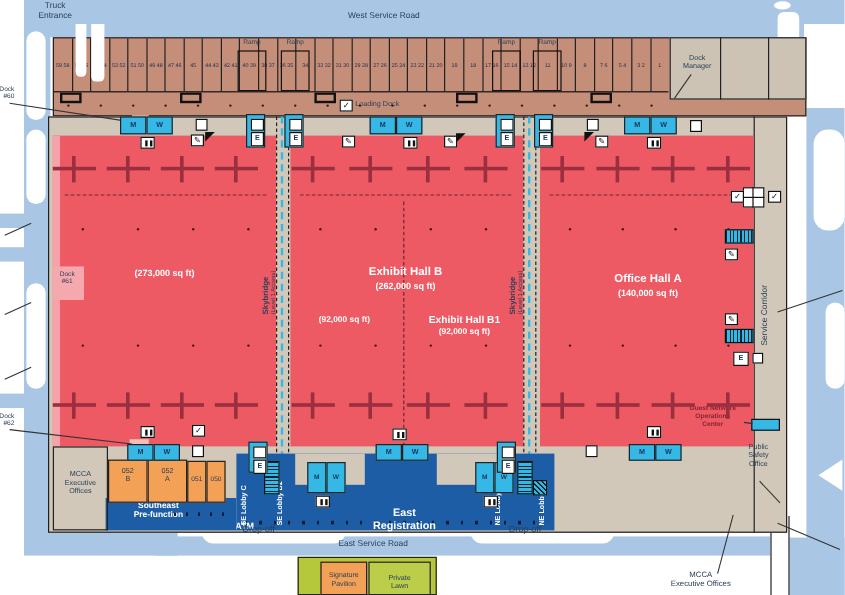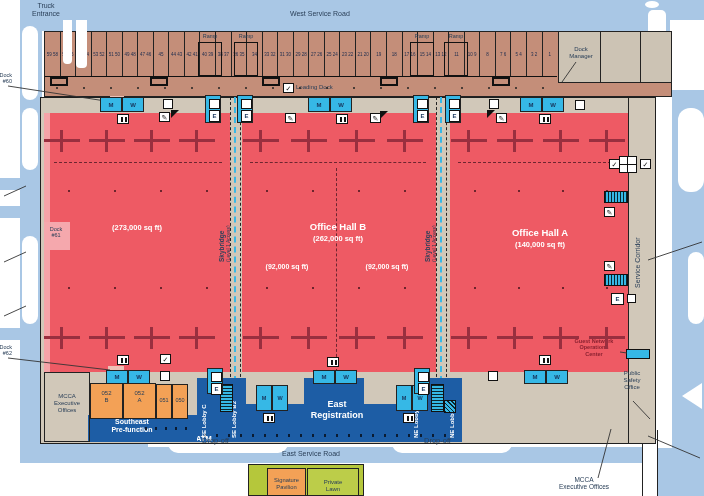--- a/index.html
+++ b/index.html
@@ -160,27 +160,28 @@
   <div class="abs" style="left:425px;top:150px;width:17px;height:112px;display:flex">
     <span class="vtext b" style="font-size:6.5px">Skybridge</span>
     <span class="vtext" style="font-size:5px">(Level 1 Access)</span>
   </div>
   <div class="abs vtext" style="left:634px;top:198px;width:12px;height:90px;font-size:7px">Service Corridor</div>
 
   <div class="abs halltitle" style="left:57px;top:221px;width:160px">
       <div style="font-size:7.5px;margin-top:2px">(273,000 sq ft)</div>
   </div>
   <div class="abs halltitle" style="left:258px;top:221px;width:160px">
-    <div style="font-size:9.5px">Office Hall B</div>
+    <div style="font-size:9.5px">Exhibit Hall B</div>
       <div style="font-size:7.5px;margin-top:2px">(262,000 sq ft)</div>
   </div>
   <div class="abs halltitle" style="left:217px;top:261px;width:140px">
       <div style="font-size:7px;margin-top:2px">(92,000 sq ft)</div>
   </div>
   <div class="abs halltitle" style="left:317px;top:261px;width:140px">
+    <div style="font-size:8.5px">Exhibit Hall B1</div>
       <div style="font-size:7px;margin-top:2px">(92,000 sq ft)</div>
   </div>
   <div class="abs halltitle" style="left:460px;top:227px;width:160px">
     <div style="font-size:9.5px">Office Hall A</div>
       <div style="font-size:7.5px;margin-top:2px">(140,000 sq ft)</div>
   </div>
 
   <div class="abs" style="left:44px;top:222px;width:26px;height:28px;background:#f5a8ad"></div>
   <div class="abs lbl lbl-c" style="left:42px;top:226px;width:28px;font-size:5.5px">Dock
 #61</div>
@@ -199,21 +200,21 @@
 
   <div class="abs lbl lbl-c b" style="left:566px;top:338px;width:56px;font-size:5.5px;color:#8a2130">Guest Network
 Operations
 Center</div>
   <div class="abs cyan" style="left:626px;top:349px;width:24px;height:10px;border:1px solid #111"></div>
 
   <div class="abs blue" style="left:197px;top:378px;width:265px;height:64px"></div>
   <div class="abs tan" style="left:246px;top:378px;width:58px;height:26px"></div>
   <div class="abs tan" style="left:364px;top:378px;width:58px;height:26px"></div>
   <div class="abs" style="left:204px;top:434px;width:252px;height:3px;background-image:repeating-linear-gradient(90deg,#0b1c33 0 2px,transparent 2px 12px)"></div>
-  <div class="abs halltitle" style="left:295px;top:399px;width:84px;font-size:9px;line-height:1.25;white-space:pre-line">East
+  <div class="abs halltitle" style="left:295px;top:422px;width:84px;font-size:9px;line-height:1.25;white-space:pre-line">East
 Registration</div>
   <div class="abs b" style="left:196px;top:434px;width:30px;font-size:7.5px;color:#fff">ATM</div>
   <div class="abs vtext b" style="left:201px;top:380px;width:11px;height:58px;font-size:6px;color:#fff">SE Lobby C</div>
   <div class="abs vtext b" style="left:231px;top:380px;width:11px;height:58px;font-size:6px;color:#fff">SE Lobby B2</div>
   <div class="abs vtext b" style="left:413px;top:380px;width:11px;height:58px;font-size:6px;color:#fff">NE Lobby B1</div>
   <div class="abs vtext b" style="left:449px;top:380px;width:11px;height:58px;font-size:6px;color:#fff">NE Lobby A</div>
   <div class="abs esc" style="left:220px;top:384px;width:13px;height:28px;background-image:repeating-linear-gradient(180deg,rgba(0,0,0,.8) 0 1px,transparent 1px 3px)"></div>
   <div class="abs esc" style="left:431px;top:384px;width:13px;height:28px;background-image:repeating-linear-gradient(180deg,rgba(0,0,0,.8) 0 1px,transparent 1px 3px)"></div>
   <div class="abs esc" style="left:444px;top:400px;width:12px;height:13px;background-image:repeating-linear-gradient(45deg,rgba(0,0,0,.8) 0 1px,transparent 1px 3px)"></div>
 

